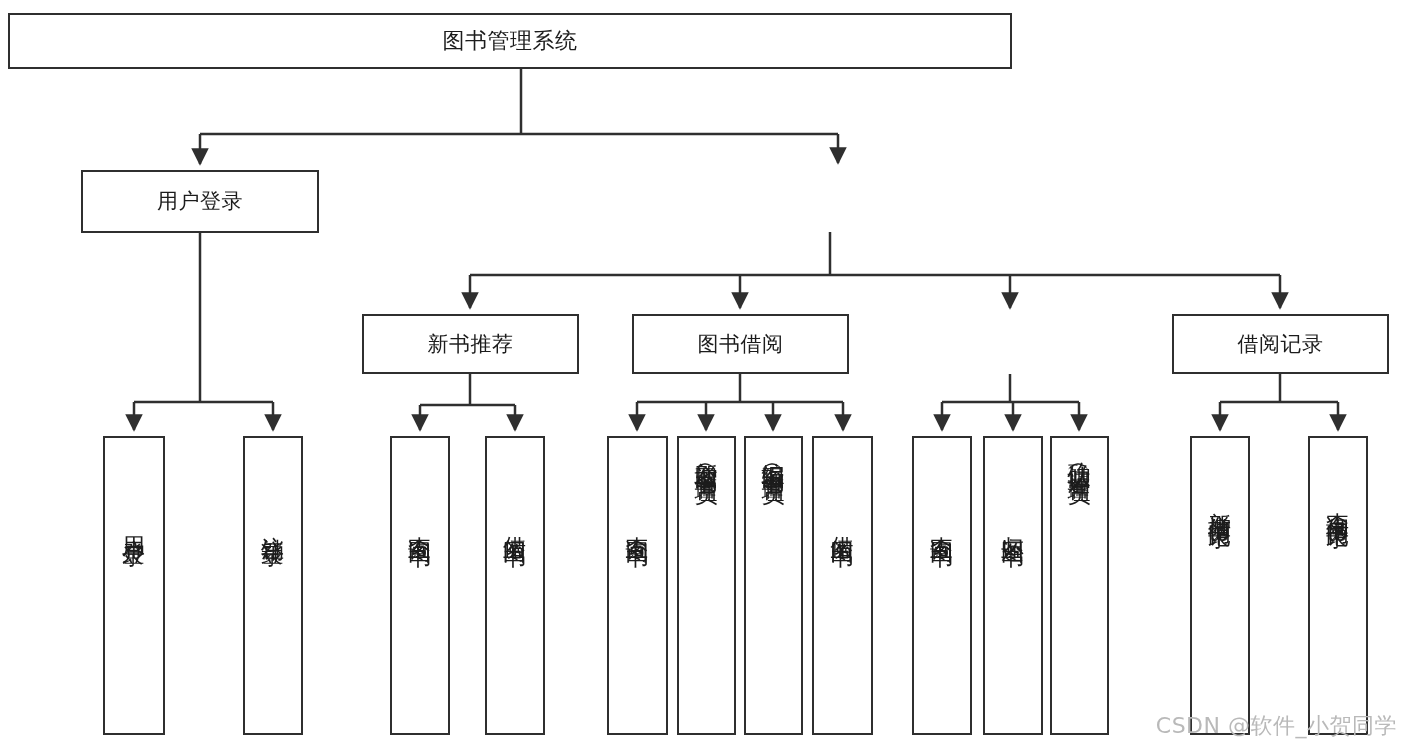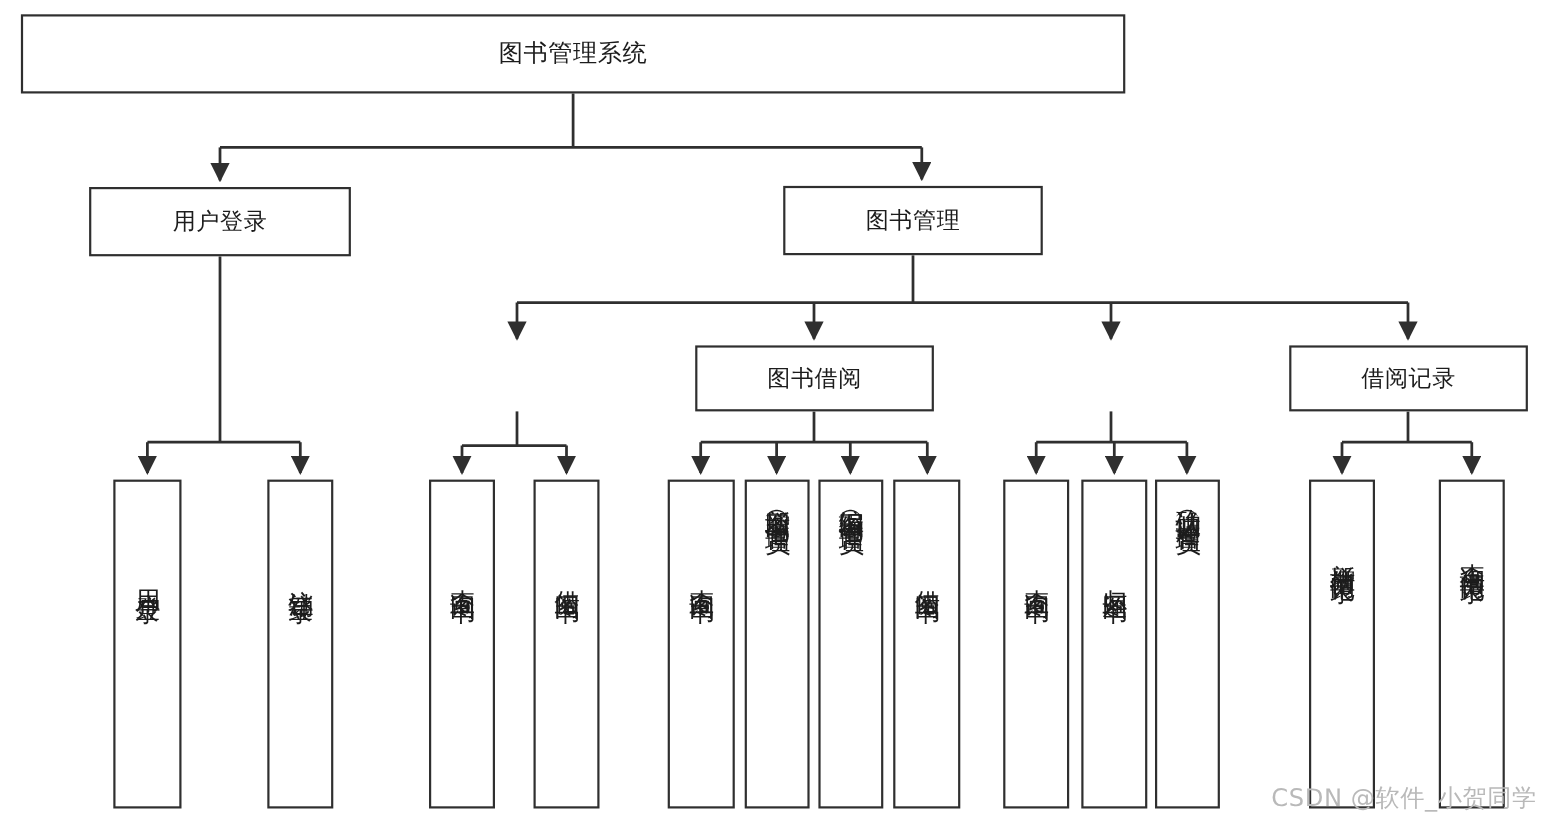--- a/index.html
+++ b/index.html
@@ -135,31 +135,31 @@
       <path d="M 1013 402 L 1013 430" marker-end="url(#arrow)"></path>
       <path d="M 1079 402 L 1079 430" marker-end="url(#arrow)"></path>
 
       <path d="M 1280 374 L 1280 402"></path>
       <path d="M 1220 402 L 1338 402"></path>
       <path d="M 1220 402 L 1220 430" marker-end="url(#arrow)"></path>
       <path d="M 1338 402 L 1338 430" marker-end="url(#arrow)"></path>
     </g>
   </svg>
 
-  <div class="node horiz root" style="left:19px; top:13px; width:1004px; height:72px;">
+  <div class="node horiz root" style="left:8px; top:13px; width:1004px; height:56px;">
     <span class="node-label">图书管理系统</span>
   </div>
 
   <div class="node horiz" style="left:81px; top:170px; width:238px; height:63px;">
     <span class="node-label">用户登录</span>
   </div>
-  <div class="node horiz" style="left:712px; top:169px; width:236px; height:63px;">
-    <span class="node-label">图书管理</span>
-  </div>
-
+
+  <div class="node horiz" style="left:362px; top:314px; width:217px; height:60px;">
+    <span class="node-label">新书推荐</span>
+  </div>
   <div class="node horiz" style="left:632px; top:314px; width:217px; height:60px;">
     <span class="node-label">图书借阅</span>
   </div>
   <div class="node horiz" style="left:1172px; top:314px; width:217px; height:60px;">
     <span class="node-label">借阅记录</span>
   </div>
 
   <div class="node vert short" style="left:103px; top:436px; width:62px; height:299px;">
     <span class="node-label">用户登录</span>
   </div>

